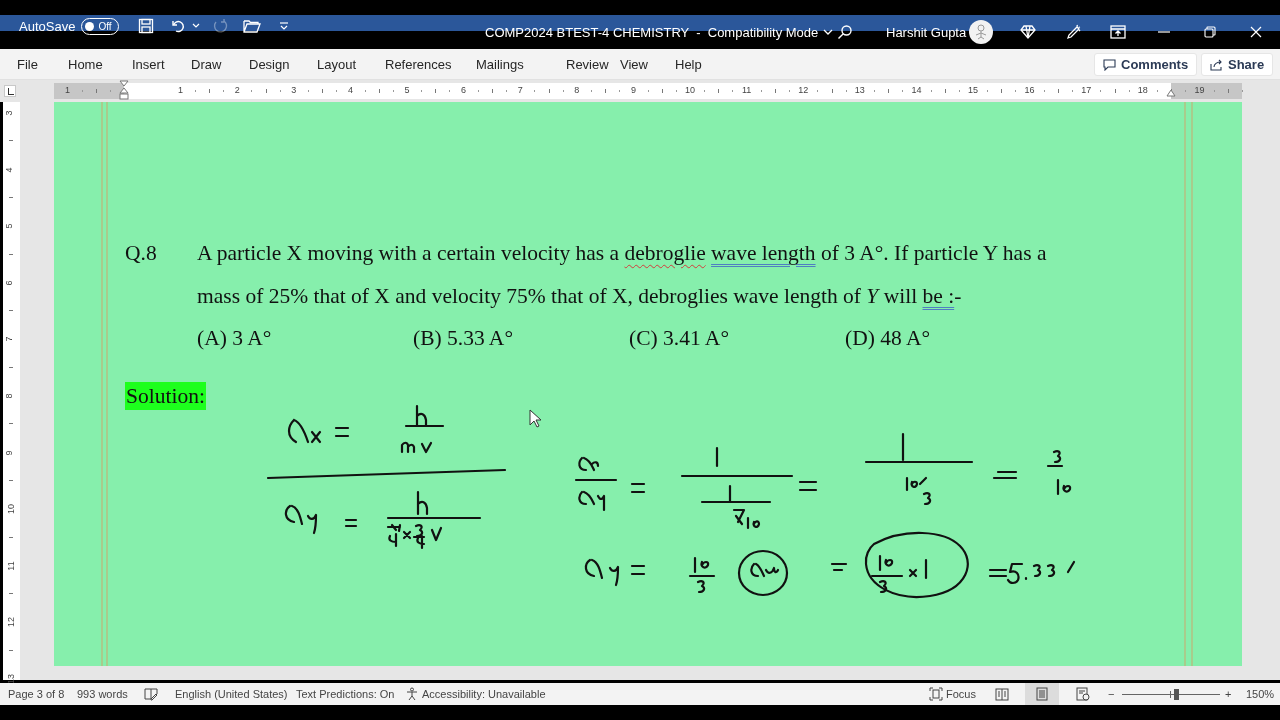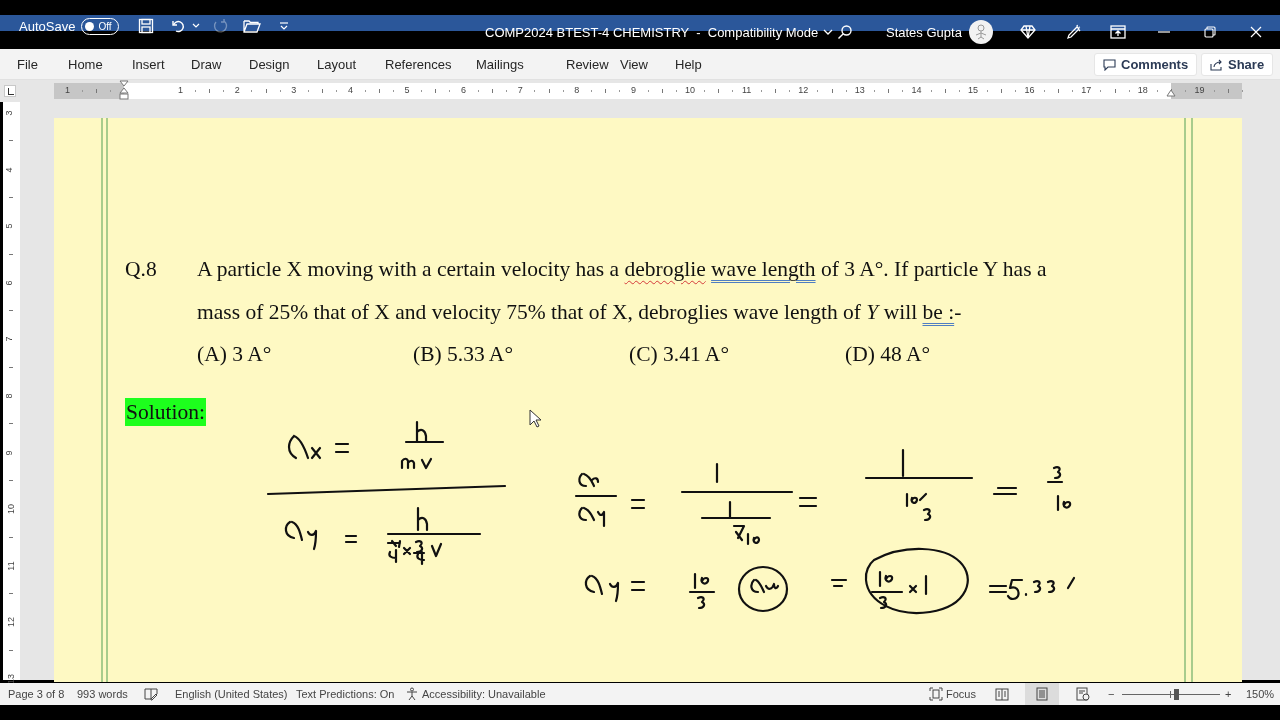--- a/index.html
+++ b/index.html
@@ -41,21 +41,21 @@
   .ruler .dot { position: absolute; top: 7px; width: 1px; height: 2px; background: #999; }
   .indent-marker { position: absolute; top: 0; width: 10px; height: 20px; }
 
   
   .vruler { position: absolute; left: 3px; top: 102px; width: 17px; height: 578px; background: #fff; }
   .vruler .vnum { position: absolute; left: 3px; font-size: 9px; color: #444; transform: rotate(-90deg); }
   .vruler .vtick { position: absolute; left: 6px; width: 4px; height: 1px; background: #777; }
 
   
   .canvas { position: absolute; left: 20px; top: 102px; width: 1260px; height: 578px; background: #e6e6e6; }
-  .page { position: absolute; left: 34px; top: 16px; width: 1188px; height: 564px; background: #fef9c3; overflow: hidden; }
+  .page { position: absolute; left: 34px; top: 0; width: 1188px; height: 564px; background: #86efac; overflow: hidden; }
   .gline { position: absolute; top: 0; width: 2px; height: 564px; background: #a8cc8c; }
 
   .qtext { position: absolute; font-family: "Liberation Serif", "DejaVu Serif", serif; font-size: 21.5px; color: #111; white-space: nowrap; }
   .spell { text-decoration: underline wavy #d43b3b; text-decoration-thickness: 1px; text-underline-offset: 4px; }
   .gram { text-decoration: underline double #4f7ec2; text-decoration-thickness: 1px; text-underline-offset: 4px; }
   .ital { font-style: italic; }
   .solution { position: absolute; left: 71px; top: 280px; background: #1dff1d; font-family: "Liberation Serif", serif; font-size: 21.5px; padding: 0 1px; height: 28px; line-height: 28px; color: #111; }
   .ink { position: absolute; left: 0; top: 0; }
 
   
@@ -126,21 +126,21 @@
       </svg>
   </div>
 
   <div class="tb-search">
     <svg width="16" height="16" viewBox="0 0 16 16" fill="none" stroke="#fff" stroke-width="1.4">
         <circle cx="9.5" cy="6.5" r="4.5"></circle>
         <path d="M6.3 9.7L1.5 14.5"></path>
       </svg>
   </div>
 
-  <div class="tb-user">States Gupta</div>
+  <div class="tb-user">Harshit Gupta</div>
   <div class="avatar">
     <svg width="18" height="18" viewBox="0 0 18 18" fill="none" stroke="#999" stroke-width="1">
         <circle cx="9" cy="5" r="3"></circle>
         <path d="M9 8v6M4 12l5-2 5 2M6 16l3-2 3 2"></path>
       </svg>
   </div>
 
   <div class="tb-right-icon" style="left:1017px">
     <svg width="16" height="14" viewBox="0 0 16 14" fill="none" stroke="#fff" stroke-width="1.3">
         <path d="M4 1h8l3 4-7 8-7-8z"></path>

